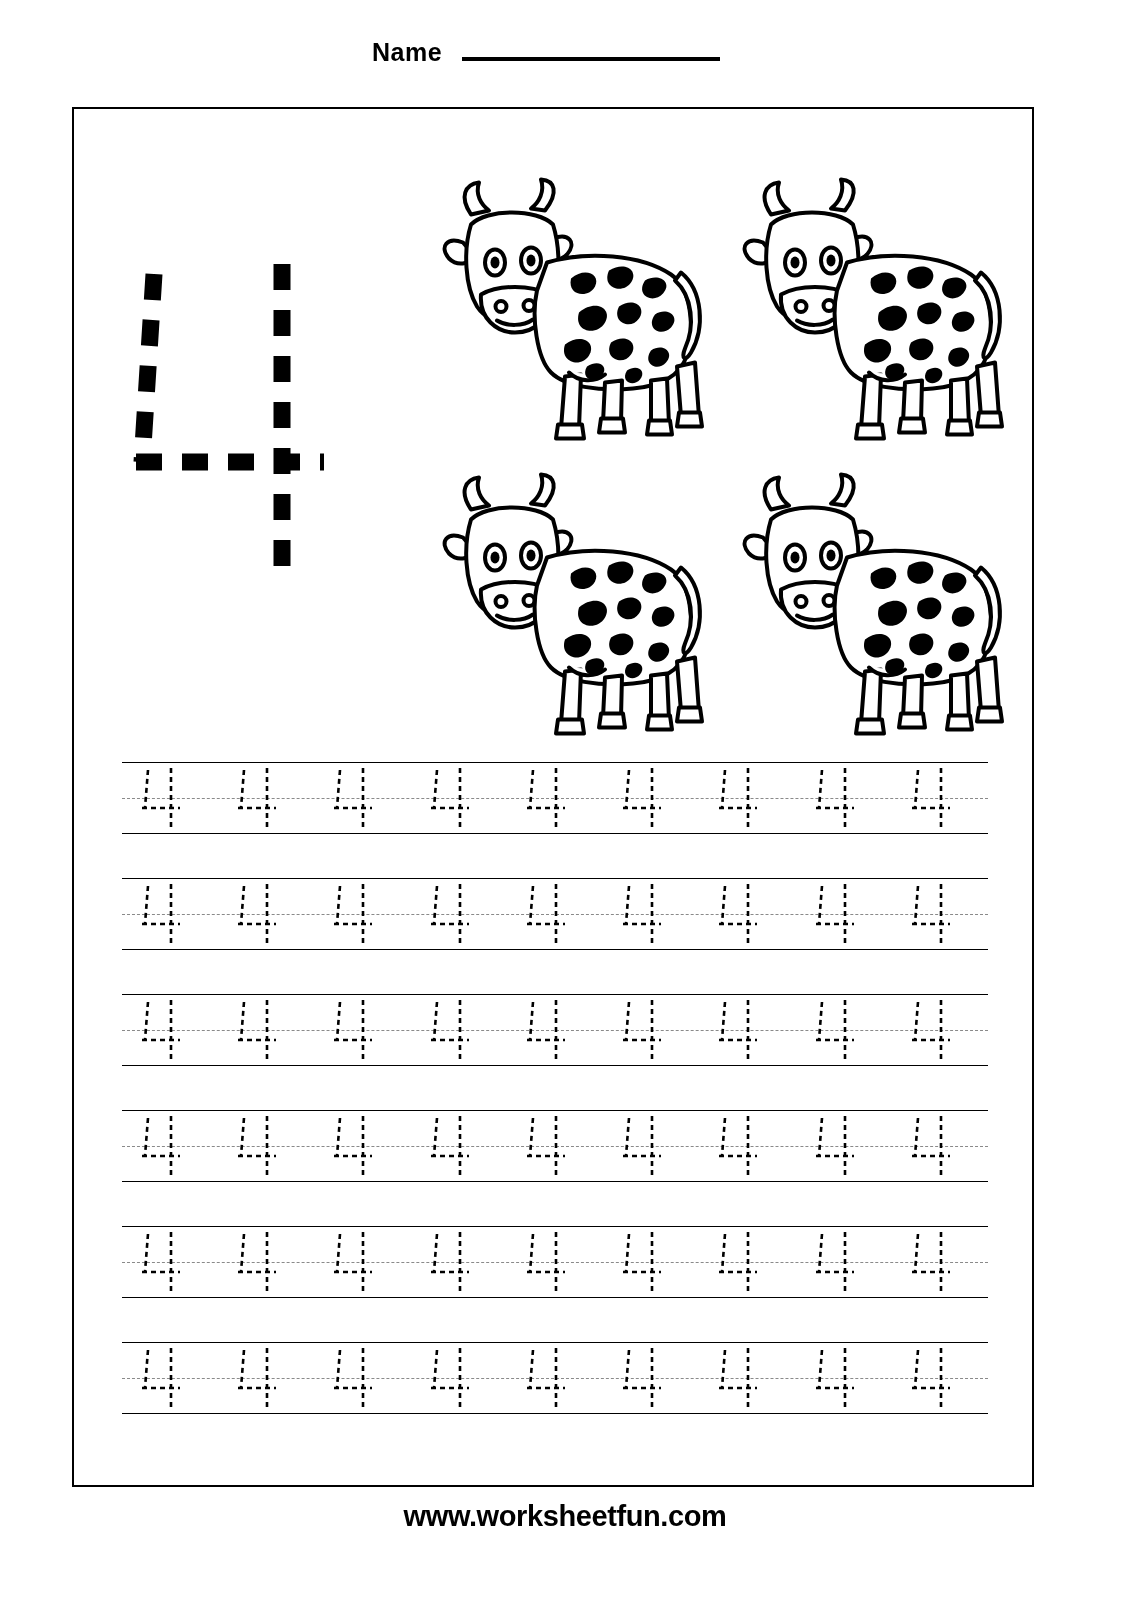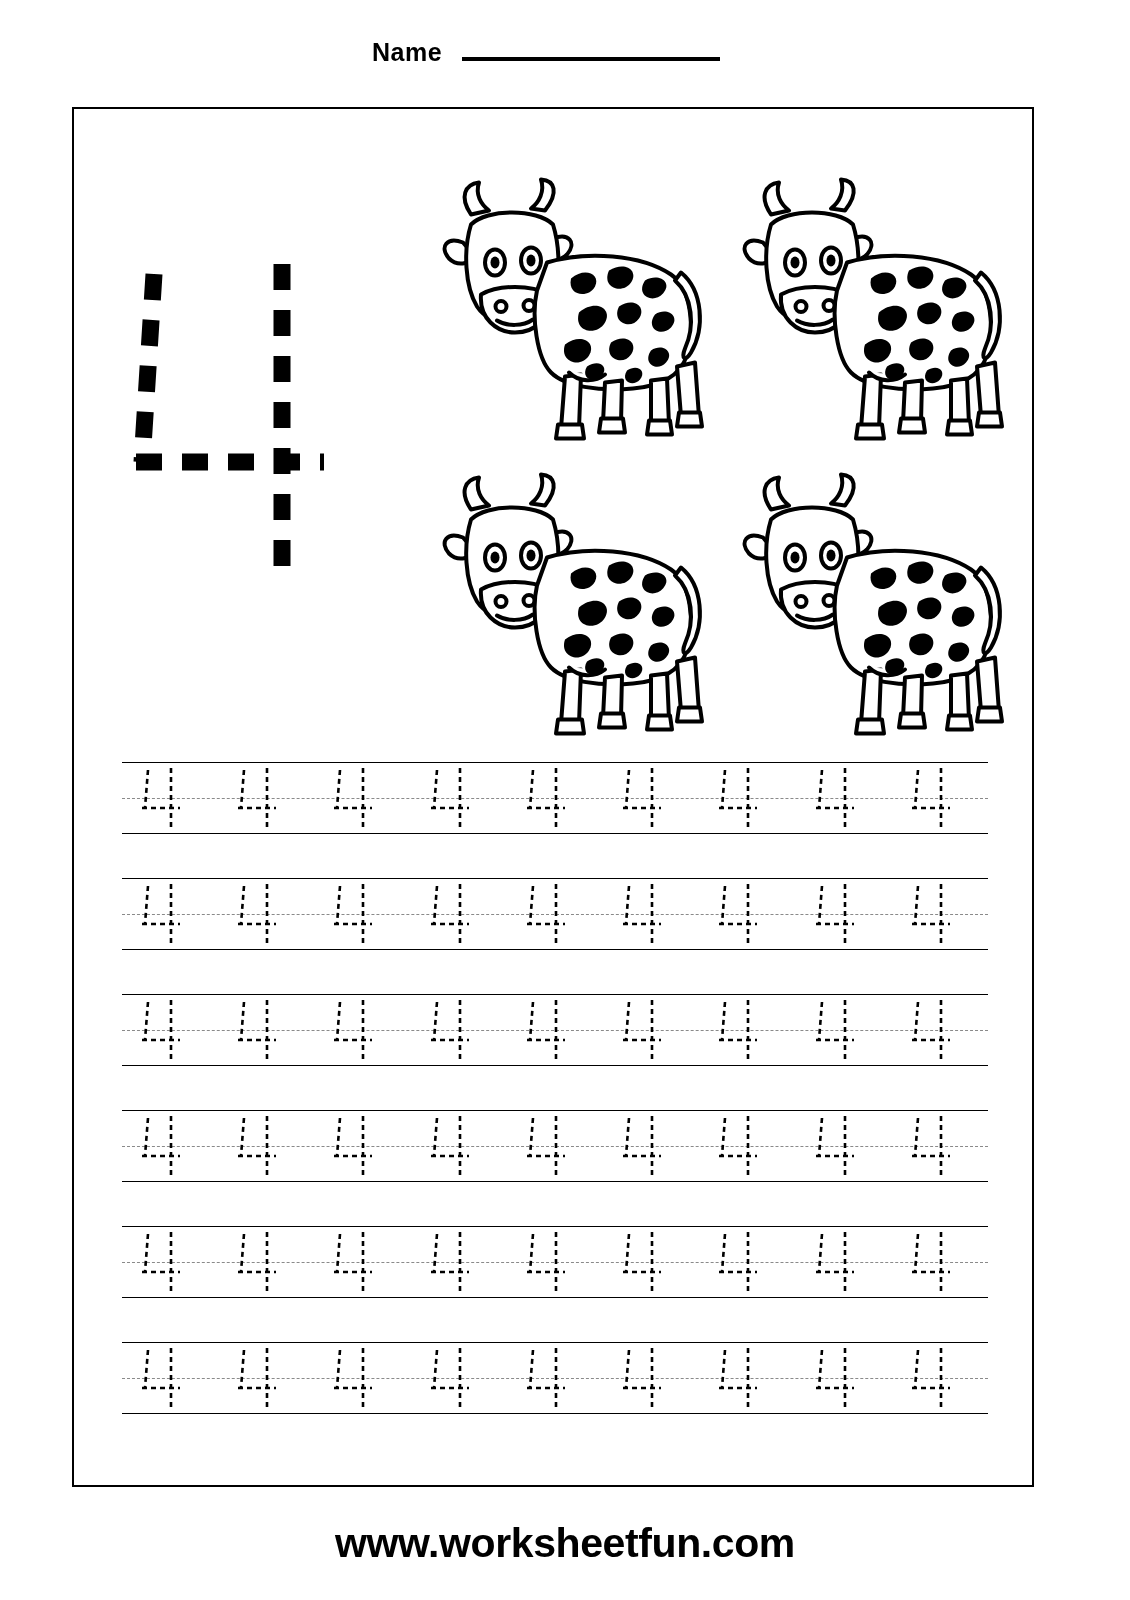--- a/index.html
+++ b/index.html
@@ -129,24 +129,23 @@
     height: 62px;
   }
 
   
   .footer {
     position: absolute;
     left: 0;
     top: 1500px;
     width: 1130px;
     text-align: center;
-    font-size: 41px;
+    font-size: 29px;
     font-weight: bold;
     letter-spacing: -0.4px;
-    margin-top: 20px;
   }
 </style>
 </head>
 <body>
 
 <div class="header">
   <div class="hdr-group">
     <span class="hdr-label">Name</span>
     <span class="hdr-rule"></span>
   </div>

